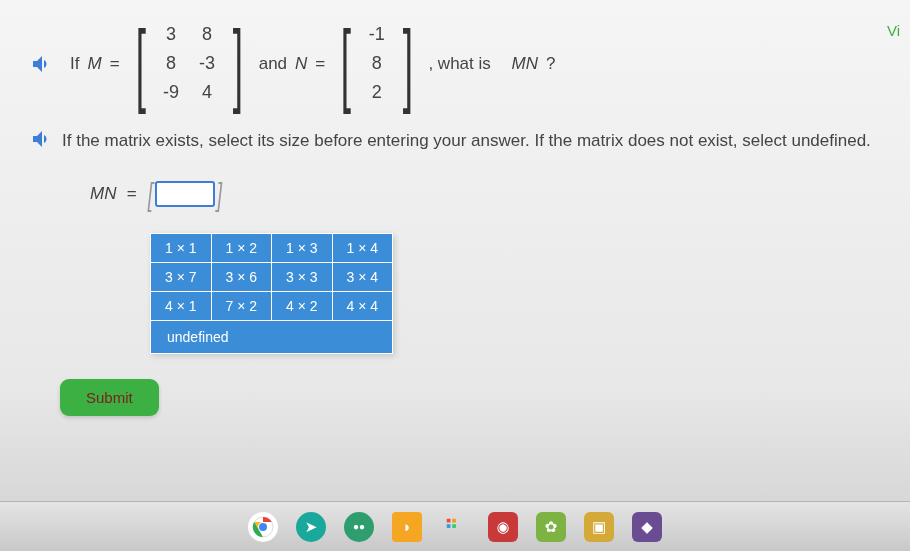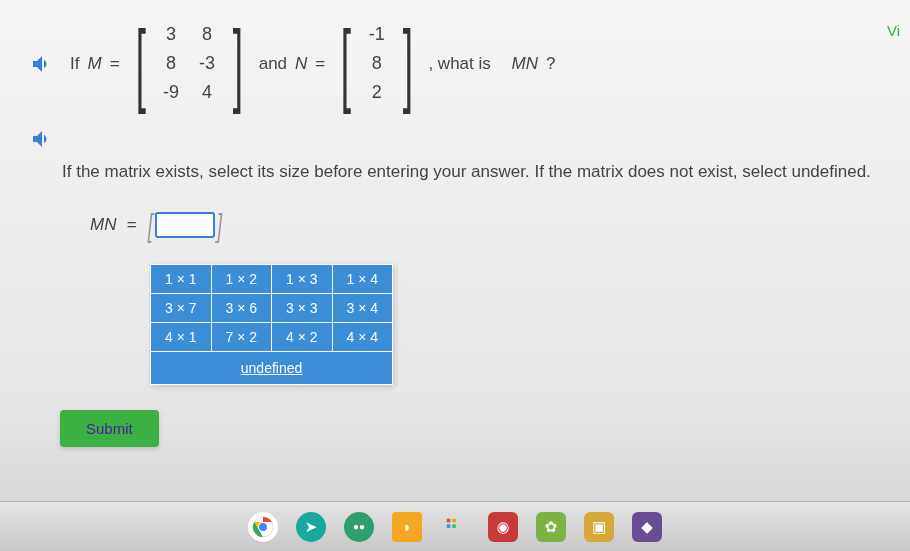--- a/index.html
+++ b/index.html
@@ -58,21 +58,21 @@
   font-size: 92px;
 }
 .instruction {
   font-size: 17px;
   color: #444;
   line-height: 1.7;
   margin: 15px 0 20px 0;
   display: flex;
   align-items: flex-start;
 }
-.instruction-text { flex: 1; margin-top: 31px; }
+.instruction-text { flex: 1; }
 .answer-line {
   display: flex;
   align-items: center;
   gap: 10px;
   margin: 15px 0 20px 60px;
   font-size: 17px;
   font-style: italic;
 }
 .answer-box {
   display: inline-flex;
@@ -95,32 +95,31 @@
   margin-left: 120px;
   border-collapse: collapse;
   box-shadow: 2px 2px 6px rgba(0,0,0,0.15);
 }
 .size-table td {
   background: #3b8dd8;
   color: #fff;
   padding: 6px 14px;
   border: 1px solid #fff;
   font-size: 14px;
-  text-align: center;
+  text-align: left;
   cursor: pointer;
 }
 .undefined-row td {
-  padding: 8px 4px;
-  text-decoration: underline;
+  padding: 8px 16px;
 }
 .submit-btn {
   background: #3cb043;
-  color: #4c1d95;
+  color: #7f1d1d;
   border: none;
-  border-radius: 4px;
+  border-radius: 9px;
   padding: 10px 26px;
   font-size: 15px;
   margin: 25px 0 0 30px;
   cursor: pointer;
   box-shadow: 0 2px 4px rgba(0,0,0,0.15);
 }
 .video-label {
   position: absolute;
   top: 22px;
   right: 10px;

